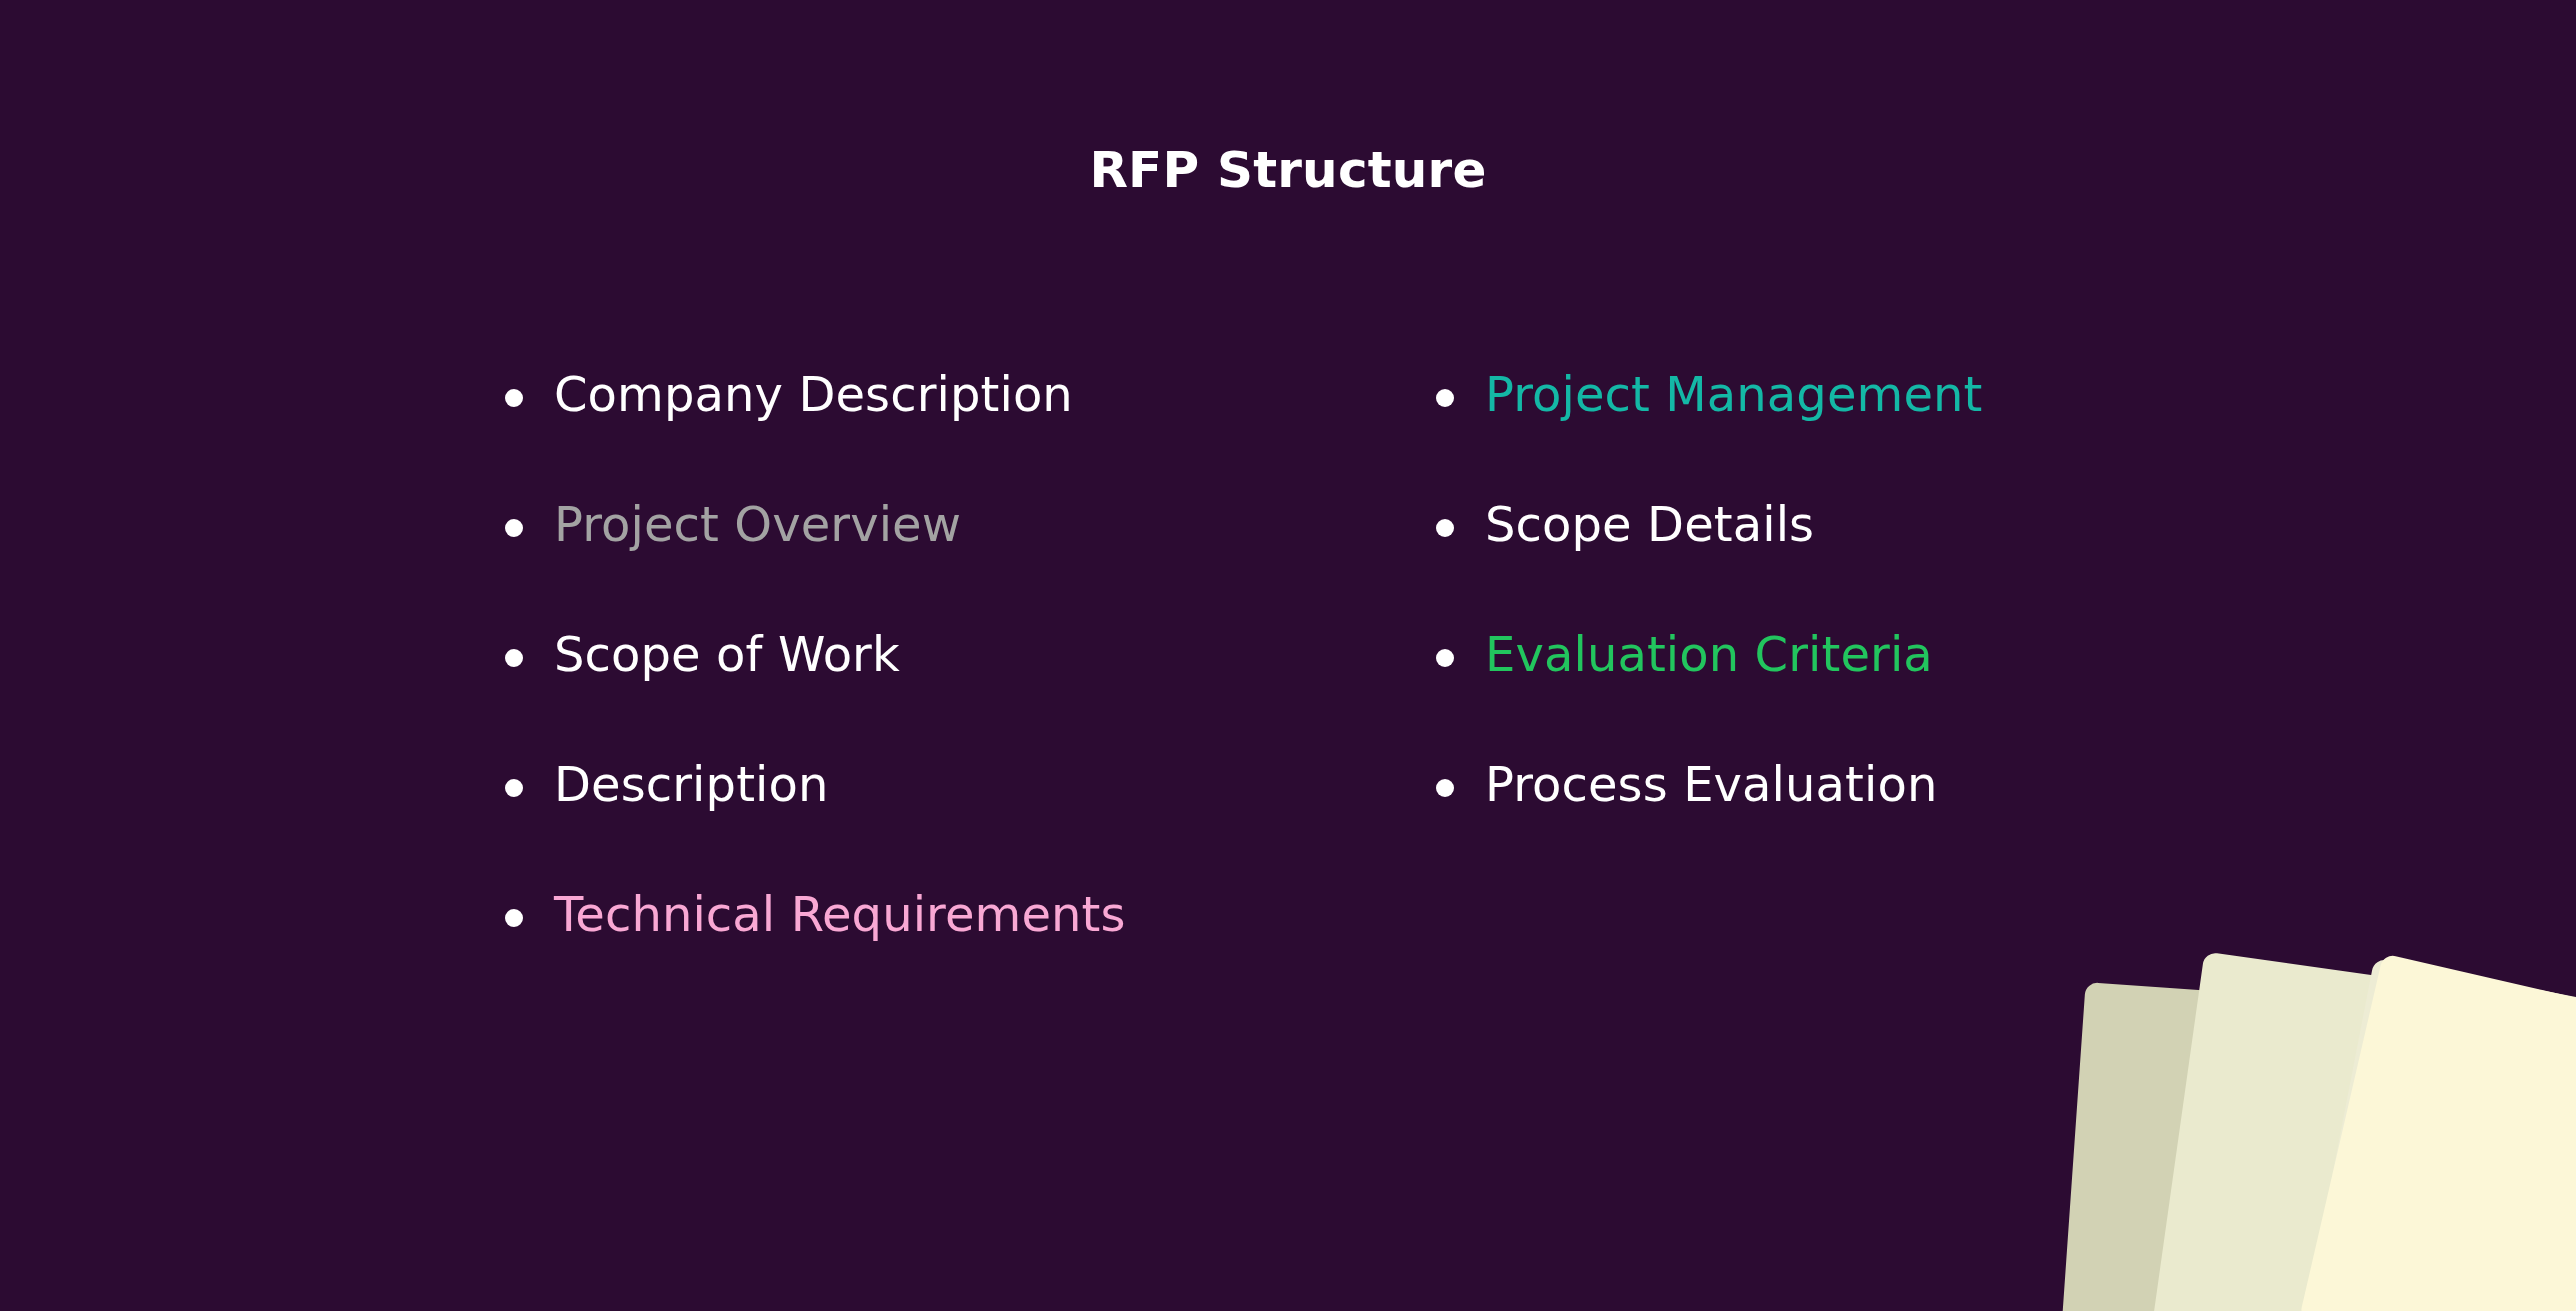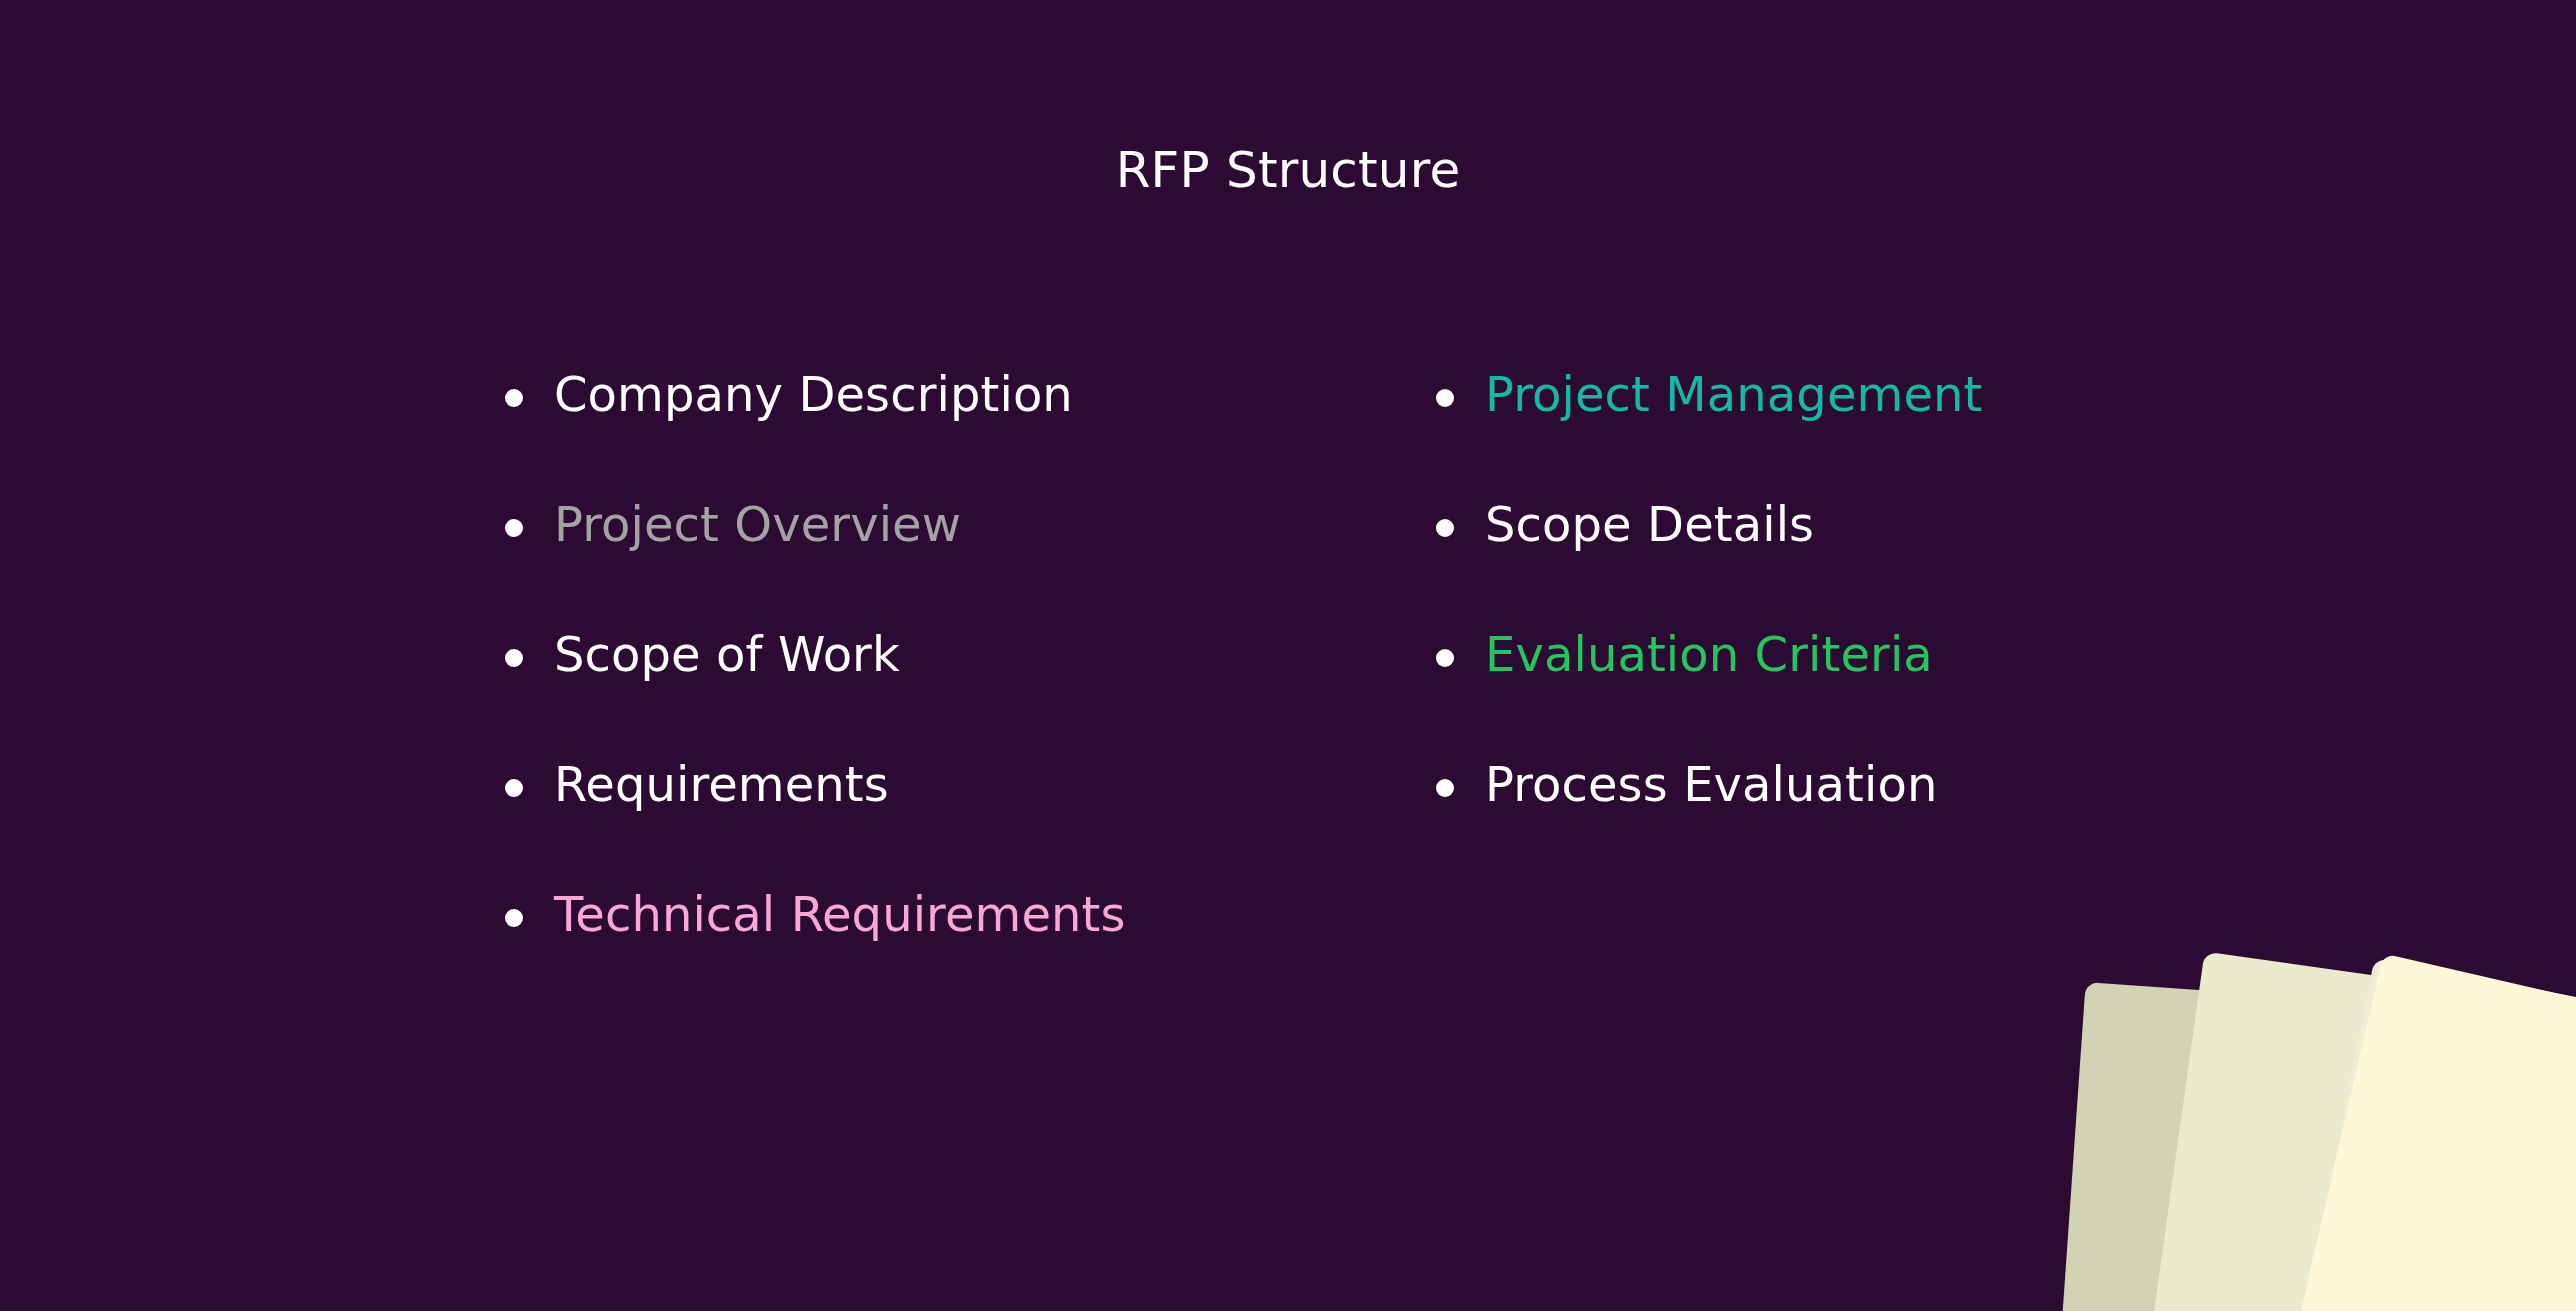--- a/index.html
+++ b/index.html
@@ -26,21 +26,21 @@
   
   #slide-title {
     position: absolute;
     left: 0;
     top: 143px;
     width: 2576px;
     text-align: center;
     color: #ffffff;
     font-family: "DejaVu Sans", "Liberation Sans", sans-serif;
     font-size: 50px;
-    font-weight: 400;
+    font-weight: 700;
     letter-spacing: 0.2px;
     line-height: 1.1;
     white-space: nowrap;
   }
 
   
   #bullet-columns {
     position: absolute;
     left: 0;
     top: 0;
@@ -118,21 +118,21 @@
         <span class="bullet-label" style="color: #a3a3a3; text-align: center;">Project Overview</span>
       </div>
 
       <div class="bullet-item">
         <span class="bullet-marker" style="background: rgb(255, 255, 255);"></span>
         <span class="bullet-label" style="color: rgb(255, 255, 255);">Scope of Work</span>
       </div>
 
       <div class="bullet-item">
         <span class="bullet-marker" style="background: rgb(255, 255, 255);"></span>
-        <span class="bullet-label" style="color: rgb(255, 255, 255);">Requirements</span>
+        <span class="bullet-label" style="color: rgb(255, 255, 255);">Description</span>
       </div>
 
       <div class="bullet-item">
         <span class="bullet-marker" style="background: rgb(255, 255, 255);"></span>
         <span class="bullet-label" style="color: #f9a8d4;">Technical Requirements</span>
       </div>
 
     </div>
 
     <div class="bullet-column" id="bullet-column-right">

